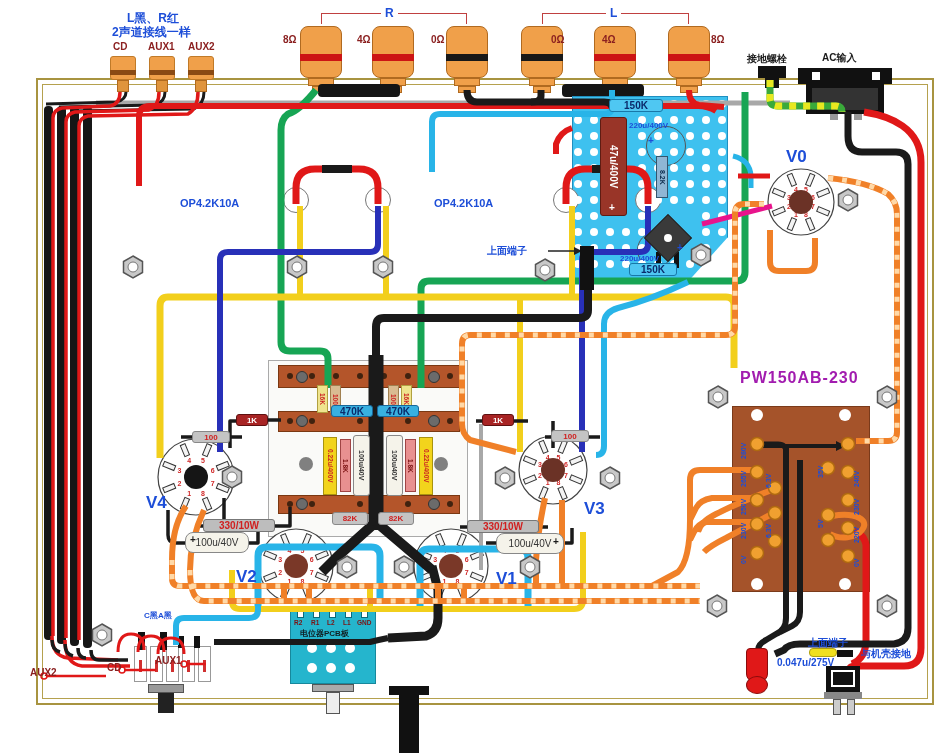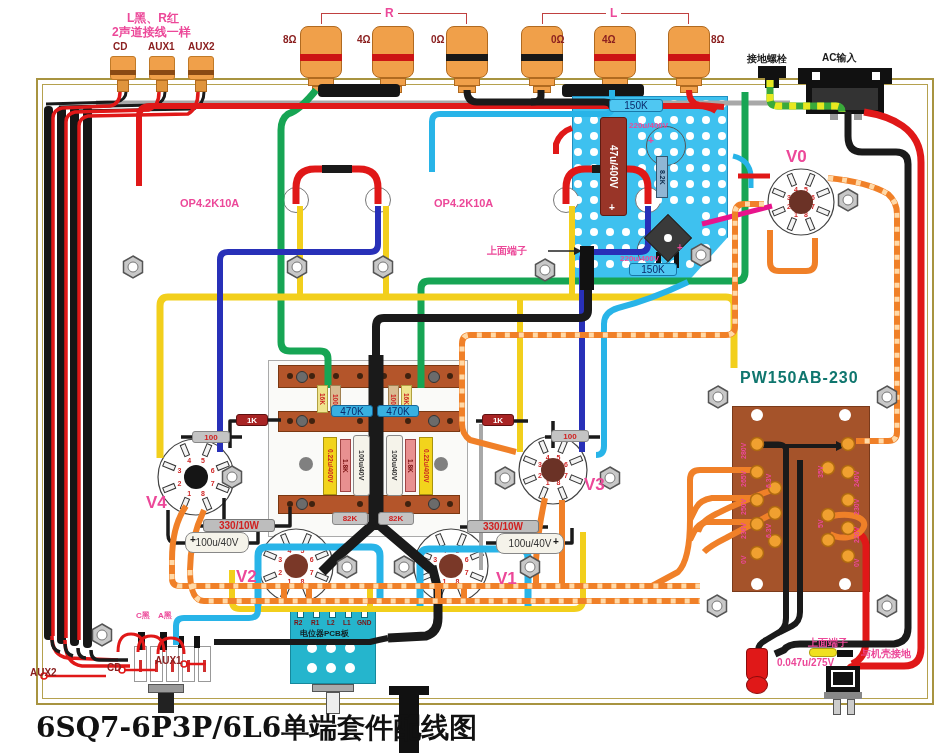--- a/index.html
+++ b/index.html
@@ -1,22 +1,22 @@
 <!DOCTYPE html>
 <html><head>
 <meta charset="utf-8">
 <style>
   html,body{margin:0;padding:0;background:#fff}
   .stage{position:relative;width:944px;height:756px;background:#fff;overflow:hidden;font-family:"Liberation Sans",sans-serif}
   .abs{position:absolute;box-sizing:border-box}
   .L{position:absolute;white-space:nowrap;line-height:1;font-family:"Liberation Sans",sans-serif;z-index:40}
-  .red{color:#ec4899;font-weight:bold}
+  .red{color:#1d4ed8;font-weight:bold}
   .mar{color:#8b2020;font-weight:bold}
   .dk{color:#1a1a1a;font-weight:bold}
-  .navy{color:#0b2b6b;font-weight:normal}
+  .navy{color:#0b2b6b;font-weight:bold}
   .wht{color:#fff;font-weight:bold}
   .f6{font-size:6.5px}.f7{font-size:7px}.f8{font-size:8px}.f9{font-size:10px}.f10{font-size:10px}.f11{font-size:11px}.f12{font-size:12px}.f16{font-size:16px}.f17{font-size:17px}
   .title{font-family:"DejaVu Serif","Liberation Serif",serif;font-size:28px;font-weight:bold;color:#111}
   .comp{position:absolute;box-sizing:border-box;display:flex;align-items:center;justify-content:center;z-index:30}
   .vt{writing-mode:vertical-rl}
   .vtu{writing-mode:vertical-rl;transform:rotate(180deg)}
   .pill{border-radius:3px}
   .circ{border-radius:50%}
   svg{position:absolute;left:0;top:0}
   #under{z-index:10}
@@ -636,24 +636,24 @@
   <div class="L red f11" style="left:180px;top:198px">OP4.2K10A</div>
   <div class="L red f11" style="left:434px;top:198px">OP4.2K10A</div>
   <div class="L red f8" style="left:629px;top:122px">220u/400V</div>
   <div class="L red f9" style="left:648px;top:136px">+</div>
   <div class="L red f8" style="left:620px;top:255px">220u/400V</div>
   <div class="L red f9" style="left:677px;top:243px">+</div>
   <div class="L wht f9" style="left:609px;top:203px;z-index:41">+</div>
   <div class="L red f10" style="left:487px;top:246px">上面端子</div>
   <div class="L red f17" style="left:786px;top:148px">V0</div>
   <div class="L red f17" style="left:146px;top:494px">V4</div>
-  <div class="L red f17" style="left:584px;top:476px">V3</div>
+  <div class="L red f17" style="left:584px;top:500px">V3</div>
   <div class="L red f17" style="left:236px;top:568px">V2</div>
   <div class="L red f17" style="left:496px;top:570px">V1</div>
-  <div class="L f16" style="left:740px;top:370px;color:#0f766e;font-weight:bold;letter-spacing:1px">PW150AB-230</div>
+  <div class="L f16" style="left:740px;top:370px;color:#a21caf;font-weight:bold;letter-spacing:1px">PW150AB-230</div>
 
   <div class="L red f7 vtu" style="left:740px;top:429px;height:30px">280V</div>
   <div class="L red f7 vtu" style="left:740px;top:457px;height:30px">265V</div>
   <div class="L red f7 vtu" style="left:740px;top:485px;height:30px">250V</div>
   <div class="L red f7 vtu" style="left:740px;top:509px;height:30px">230V</div>
   <div class="L red f7 vtu" style="left:740px;top:540px;height:24px">0V</div>
   <div class="L red f7 vtu" style="left:765px;top:462px;height:26px">6.3V</div>
   <div class="L red f7 vtu" style="left:765px;top:512px;height:26px">6.3V</div>
   <div class="L red f7 vtu" style="left:817px;top:452px;height:26px">35V</div>
   <div class="L red f7 vtu" style="left:817px;top:506px;height:22px">5V</div>
@@ -665,24 +665,23 @@
   <div class="L dk f9" style="left:190px;top:535px;z-index:41">+</div>
   <div class="L dk f9" style="left:553px;top:537px;z-index:41">+</div>
 
   <div class="L f6" style="left:294px;top:620px;color:#7c1212;font-weight:bold">R2</div>
   <div class="L f6" style="left:311px;top:620px;color:#7c1212;font-weight:bold">R1</div>
   <div class="L f6" style="left:327px;top:620px;color:#7c1212;font-weight:bold">L2</div>
   <div class="L f6" style="left:343px;top:620px;color:#7c1212;font-weight:bold">L1</div>
   <div class="L f6" style="left:357px;top:620px;color:#7c1212;font-weight:bold">GND</div>
   <div class="L f8" style="left:300px;top:630px;color:#102024;font-weight:bold">电位器PCB板</div>
 
-  <div class="L red f8" style="left:136px;top:612px">C黑</div>
+  <div class="L red f8" style="left:144px;top:612px">C黑</div>
   <div class="L red f8" style="left:158px;top:612px">A黑</div>
   <div class="L mar f10" style="left:30px;top:668px">AUX2</div>
   <div class="L mar f10" style="left:107px;top:663px">CD</div>
   <div class="L mar f10" style="left:155px;top:656px">AUX1</div>
 
   <div class="L red f9" style="left:808px;top:638px">上面端子</div>
   <div class="L red f9" style="left:861px;top:649px">与机壳接地</div>
   <div class="L red f9" style="left:777px;top:658px">0.047u/275V</div>
 
-  <div class="L title" style="left:36px;top:714px">6SQ7-6P3P/6L6单端套件配线图</div>
 </div>
 
 </body></html>

